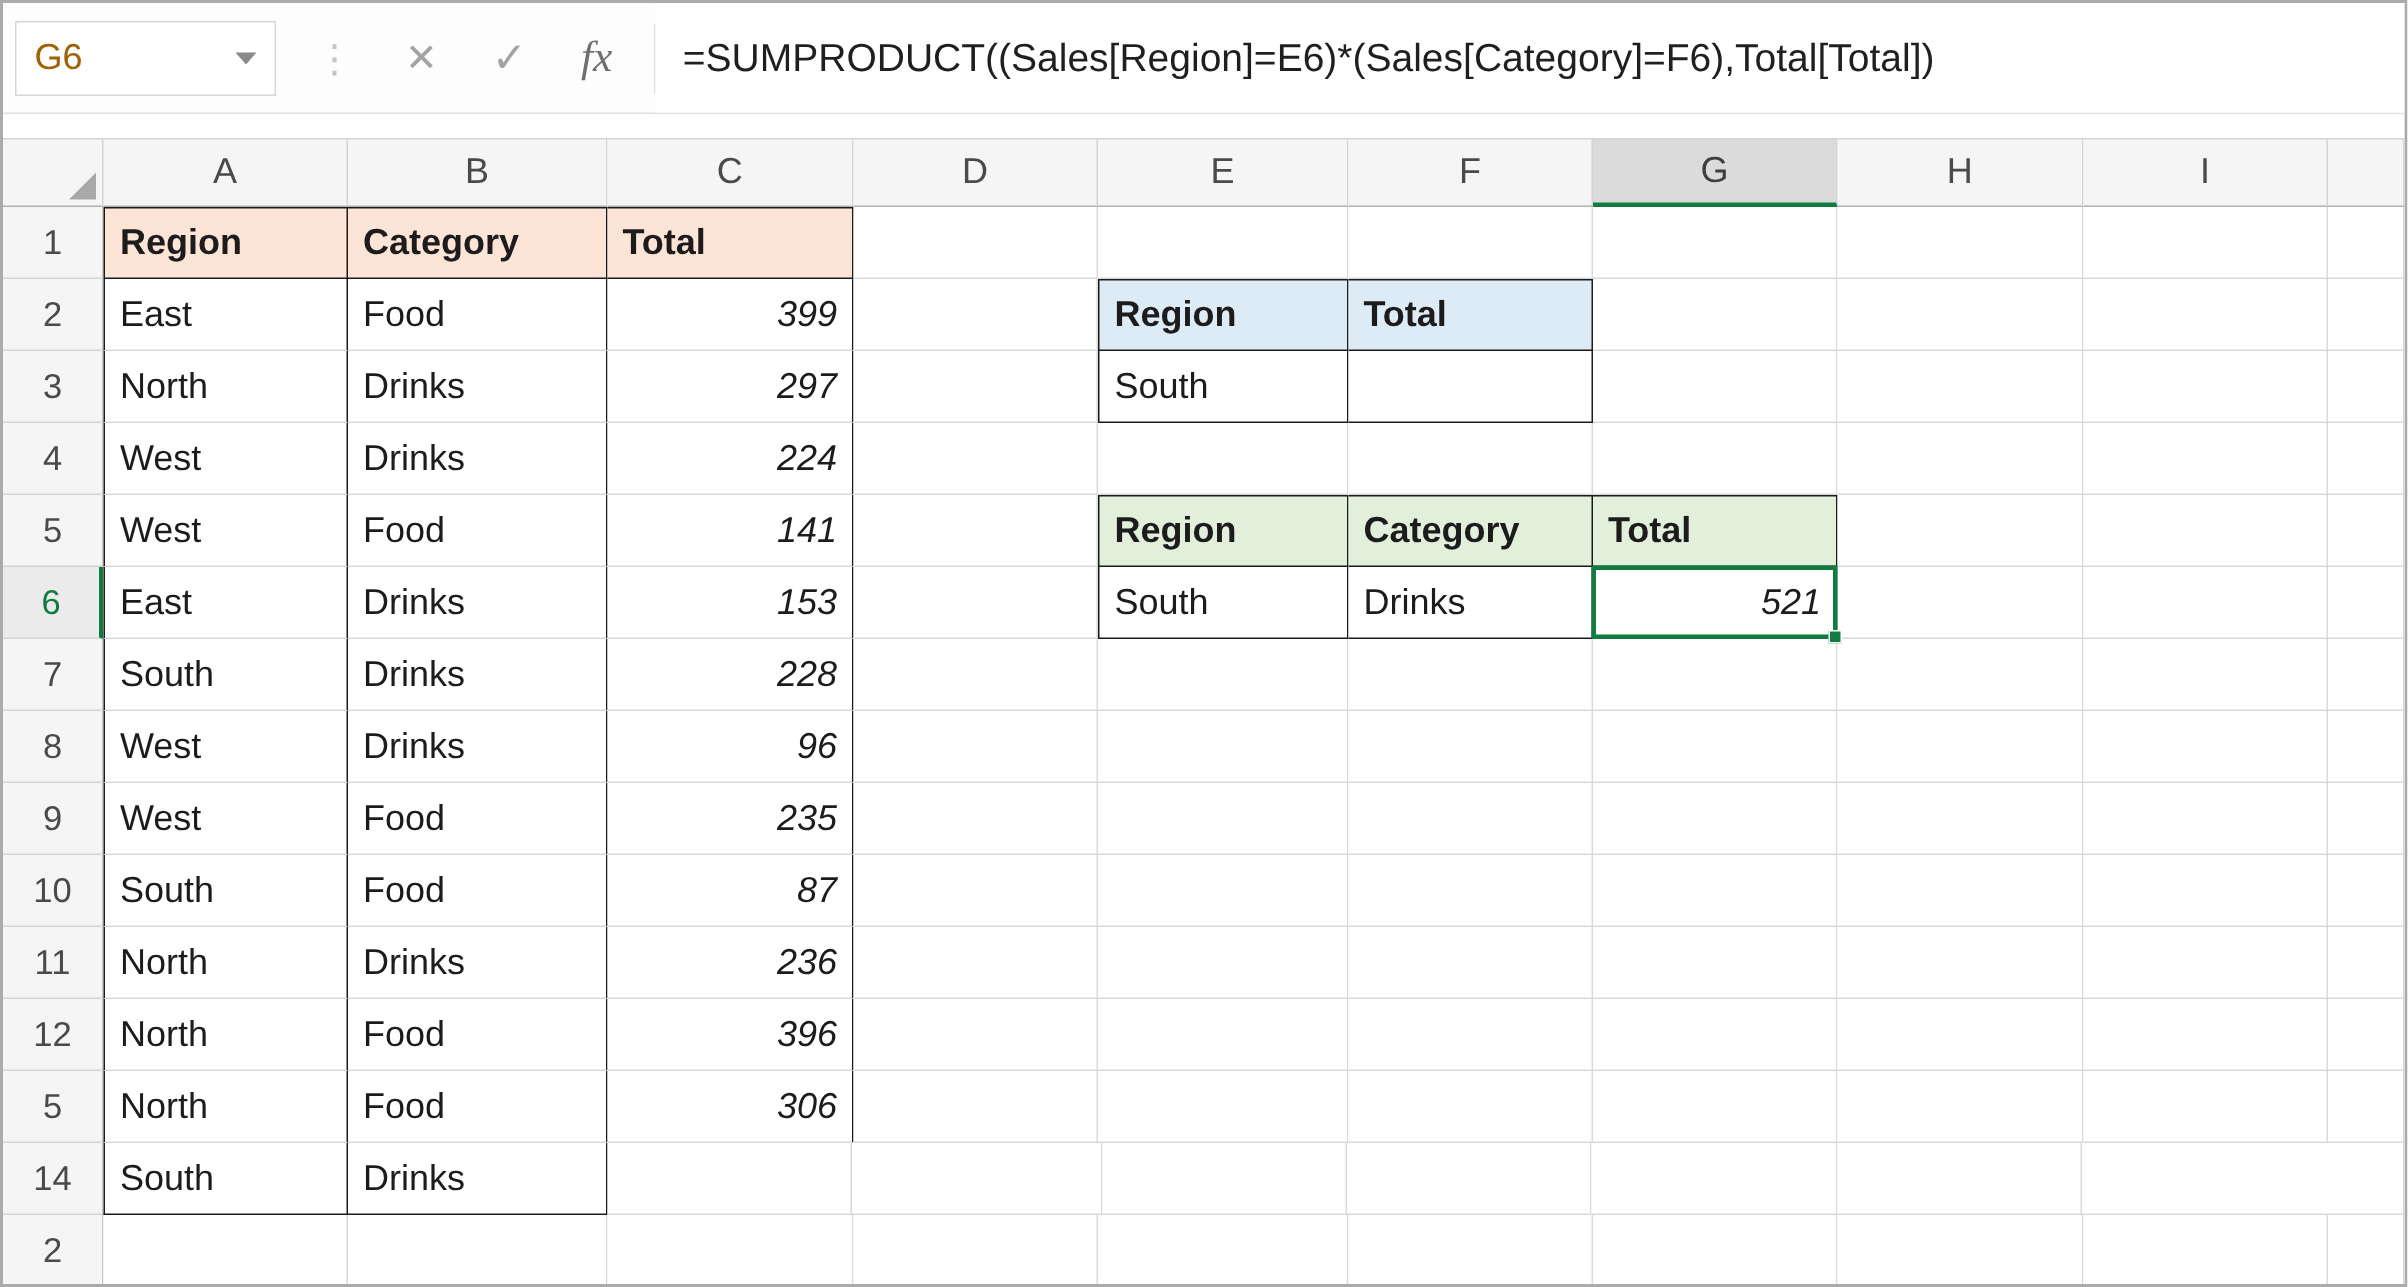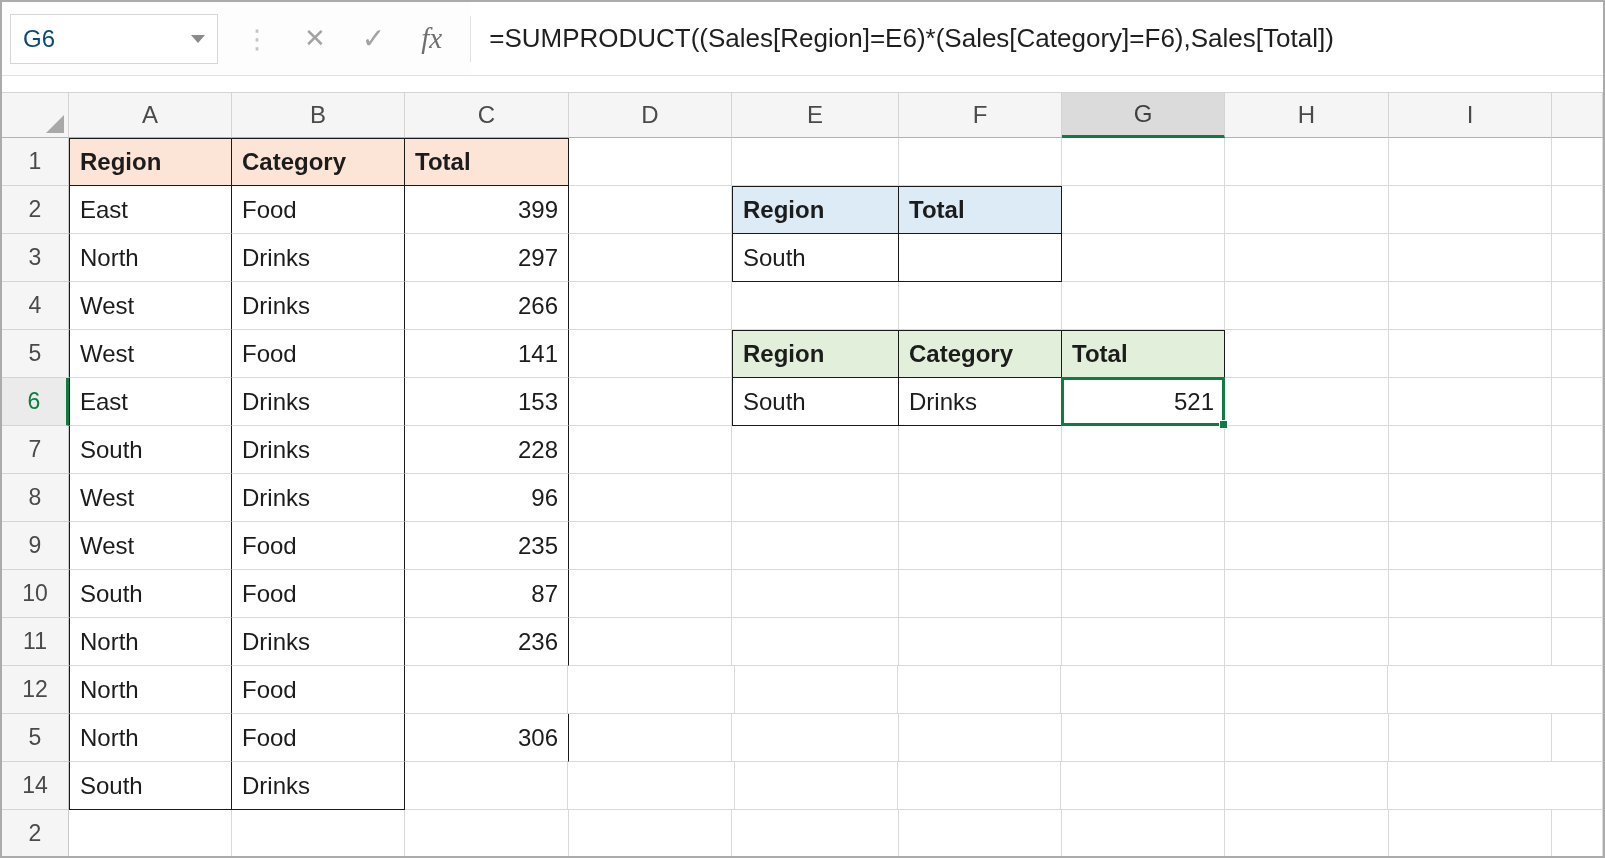--- a/index.html
+++ b/index.html
@@ -4,22 +4,22 @@
 <style>
   * { box-sizing: border-box; margin: 0; padding: 0; }
   :root { --sel:#107C41; --tb:#1a1a1a; --grid:#D9D9D9; --handle:#2E5FA3; }
   html,body { background:#fff; }
   body { width:1605px; height:858px; font-family:"Liberation Sans", sans-serif; }
 
   .app { width:1605px; height:858px; border:2px solid #ABABAB; overflow:hidden; background:#fff; }
 
   
   .formula-bar-strip { height:74px; display:flex; align-items:center; background:#FDFDFD; border-bottom:1px solid #E0E0E0; }
-  .name-box { width:208px; height:50px; margin-left:8px; border:1px solid #D6D6D6; background:#fff;
-              display:flex; align-items:center; justify-content:space-between; padding:0 12px; font-size:24px; color:#0c4a6e; }
+  .name-box { width:174px; height:50px; margin-left:8px; border:1px solid #D6D6D6; background:#fff;
+              display:flex; align-items:center; justify-content:space-between; padding:0 12px; font-size:24px; color:#a16207; }
   .nb-caret { width:0; height:0; border-left:7px solid transparent; border-right:7px solid transparent; border-top:8px solid #8a8a8a; }
   .fb-dots { margin-left:26px; color:#C4C4C4; font-size:26px; line-height:1; }
   .fb-icons { display:flex; align-items:center; gap:36px; margin-left:34px; }
   .fb-cancel, .fb-enter { color:#A3A3A3; font-size:26px; }
   .fb-enter { font-size:28px; }
   .fb-fx { color:#6f6f6f; font-size:29px; font-style:italic; font-family:"Liberation Serif", serif; }
   .fb-divider { width:1px; height:46px; background:#E0E0E0; margin-left:28px; }
   .formula-input { flex:1; padding-left:18px; font-size:26px; color:#1f1f1f; white-space:nowrap; overflow:hidden; background:#fff; height:100%; display:flex; align-items:center; }
 
   .strip-spacer { height:16px; background:#fff; }
@@ -37,21 +37,21 @@
   .sheet-row { display:flex; height:48px; }
   .row-header { width:67px; background:#F5F5F5; border-right:1px solid #C9C9C9; border-bottom:1px solid #D4D4D4;
                 display:flex; align-items:center; justify-content:center; font-size:23px; color:#4a4a4a; }
   .row-header.sel-row { color:var(--sel); border-right:3px solid var(--sel); background:#EBEBEB; }
 
   .cell { border-right:1px solid var(--grid); border-bottom:1px solid var(--grid); background:#fff;
           display:flex; align-items:center; padding:0 10px; font-size:24px; color:#1c1c1c; position:relative; overflow:visible; }
   .cell.sliver { flex:1; }
   .cell .txt { white-space:nowrap; }
   .th { font-weight:700; }
-  .num { justify-content:flex-end; }
+  .num { justify-content:flex-end;font-style:italic; }
   .bt { border-top:1.5px solid var(--tb);text-align:right; }
   .bb { border-bottom:1.5px solid var(--tb); }
   .bl { border-left:1.5px solid var(--tb); }
   .br { border-right:1.5px solid var(--tb); }
 
   .cell.selected::before { content:""; position:absolute; inset:-1px; border:3px solid var(--sel); pointer-events:none; z-index:4; }
   .fill-handle { position:absolute; right:-4px; bottom:-4px; width:9px; height:9px; background:var(--sel); border:1.5px solid #fff; z-index:6; }
   .table-resize-handle { position:absolute; right:-2px; bottom:-2px; width:9px; height:9px;
                          border-right:3px solid var(--handle); border-bottom:3px solid var(--handle); z-index:5; }
 </style>
@@ -66,21 +66,21 @@
       <span class="nb-caret"></span>
     </div>
     <div class="fb-dots">⋮</div>
     <div class="fb-icons">
       <span class="fb-cancel">✕</span>
       <span class="fb-enter">✓</span>
       <span class="fb-fx">fx</span>
     </div>
     <div class="fb-divider"></div>
     <div class="formula-input">
-      <span>=SUMPRODUCT((Sales[Region]=E6)*(Sales[Category]=F6),Sales[Total])</span>
+      <span>=SUMPRODUCT((Sales[Region]=E6)*(Sales[Category]=F6),Total[Total])</span>
     </div>
   </div>
 
   <div class="strip-spacer"></div>
 
   <div class="sheet">
       <div class="col-header-row">
         <div class="corner"></div>
         <div class="col-header" style="width: 163px;">A</div>
         <div class="col-header" style="width: 173px;">B</div>
@@ -158,21 +158,21 @@
       </div>
       <div class="sheet-row">
         <div class="row-header">4</div>
         <div class="cell br bl" style="width: 163px;">
           <span class="txt">West</span>
         </div>
         <div class="cell br" style="width: 173px;">
           <span class="txt">Drinks</span>
         </div>
         <div class="cell br num" style="width: 164px;">
-          <span class="txt">266</span>
+          <span class="txt">224</span>
         </div>
         <div class="cell" style="width: 163px;"></div>
         <div class="cell" style="width: 167px;"></div>
         <div class="cell" style="width: 163px;"></div>
         <div class="cell" style="width: 163px;"></div>
         <div class="cell" style="width: 164px;"></div>
         <div class="cell" style="width: 163px;"></div>
         <div class="cell sliver"></div>
       </div>
       <div class="sheet-row">
@@ -322,20 +322,23 @@
         <div class="cell sliver"></div>
       </div>
       <div class="sheet-row">
         <div class="row-header">12</div>
         <div class="cell br bl" style="width: 163px;">
           <span class="txt">North</span>
         </div>
         <div class="cell br" style="width: 173px;">
           <span class="txt">Food</span>
         </div>
+        <div class="cell br num" style="width: 164px;">
+          <span class="txt">396</span>
+        </div>
         <div class="cell" style="width: 163px;"></div>
         <div class="cell" style="width: 167px;"></div>
         <div class="cell" style="width: 163px;"></div>
         <div class="cell" style="width: 163px;"></div>
         <div class="cell" style="width: 164px;"></div>
         <div class="cell" style="width: 163px;"></div>
         <div class="cell sliver"></div>
       </div>
       <div class="sheet-row">
         <div class="row-header">5</div>

